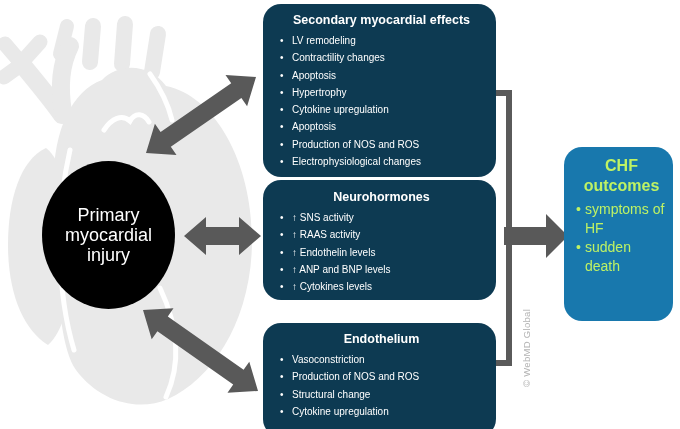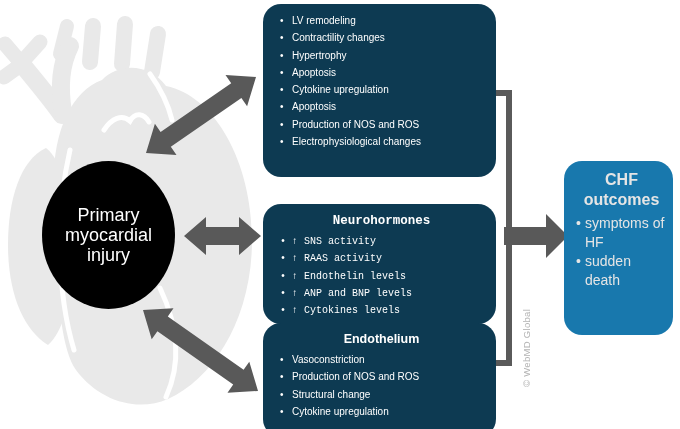--- a/index.html
+++ b/index.html
@@ -9,43 +9,43 @@
   }
   svg.layer { position:absolute; left:0; top:0; }
 
   
   .box {
     position:absolute; left:263px; width:233px; background:#0d3a52;
     border-radius:18px; color:#ffffff; box-sizing:border-box;
     padding:8px 12px 4px 16px;
   }
   .box-top { top:4px;   height:173px; }
-  .box-mid { top:204px; height:120px; padding-top:9px;font-family:Liberation Mono, monospace; }
+  .box-mid { top:180px; height:120px; padding-top:9px; }
   .box-bot { top:323px; height:114px; }
   .box-title {
     font-weight:bold; font-size:12.5px; line-height:17px;
     text-align:center; margin:0 0 3px 0;
   }
   .box ul { list-style:none; margin:0; padding:0; font-size:10px; line-height:17.3px; }
   .box li { position:relative; padding-left:13px; }
   .box li::before { content:"\2022"; position:absolute; left:1px; }
 
   
   .circle {
     position:absolute; left:42px; top:161px; width:133px; height:148px;
     background:#000000; border-radius:50%;
     display:flex; flex-direction:column; align-items:center; justify-content:center;
     color:#ffffff; font-size:18px; line-height:20px; text-align:center;
   }
 
   
   .outcome {
     position:absolute; left:564px; top:147px; width:109px; height:174px;
-    background:#1878ad; border-radius:18px; color:#e5e5e5;
-    box-sizing:border-box; padding:9px 6px 0 12px;margin-top:14px;
+    background:#1878ad; border-radius:18px; color:#bef264;
+    box-sizing:border-box; padding:9px 6px 0 12px;
   }
   .outcome-title { font-weight:bold; font-size:16px; line-height:20px; text-align:center; margin-bottom:4px; }
   .outcome ul { list-style:none; margin:0; padding:0; font-size:14px; line-height:19px; width:91px; }
   .outcome li { position:relative; padding-left:9px; }
   .outcome li::before { content:"\2022"; position:absolute; left:0; }
 
   
   .watermark {
     position:absolute; left:521px; top:387px;
     transform:rotate(-90deg); transform-origin:0 0;
@@ -99,25 +99,26 @@
     <polygon fill="#595959" points="504,227 546,227 546,214 568,236 546,258 546,245 504,245"></polygon>
   </svg>
 
   <div class="circle">
     <div>Primary</div>
     <div>myocardial</div>
     <div>injury</div>
   </div>
 
   <div class="box box-top">
+    <div class="box-title">Secondary myocardial effects</div>
     <ul>
       <li>LV remodeling</li>
       <li>Contractility changes</li>
+      <li>Apoptosis</li>
       <li>Hypertrophy</li>
-      <li>Apoptosis</li>
       <li>Cytokine upregulation</li>
       <li>Apoptosis</li>
       <li>Production of NOS and ROS</li>
       <li>Electrophysiological changes</li>
     </ul>
   </div>
 
   <div class="box box-mid">
     <div class="box-title">Neurohormones</div>
     <ul>

